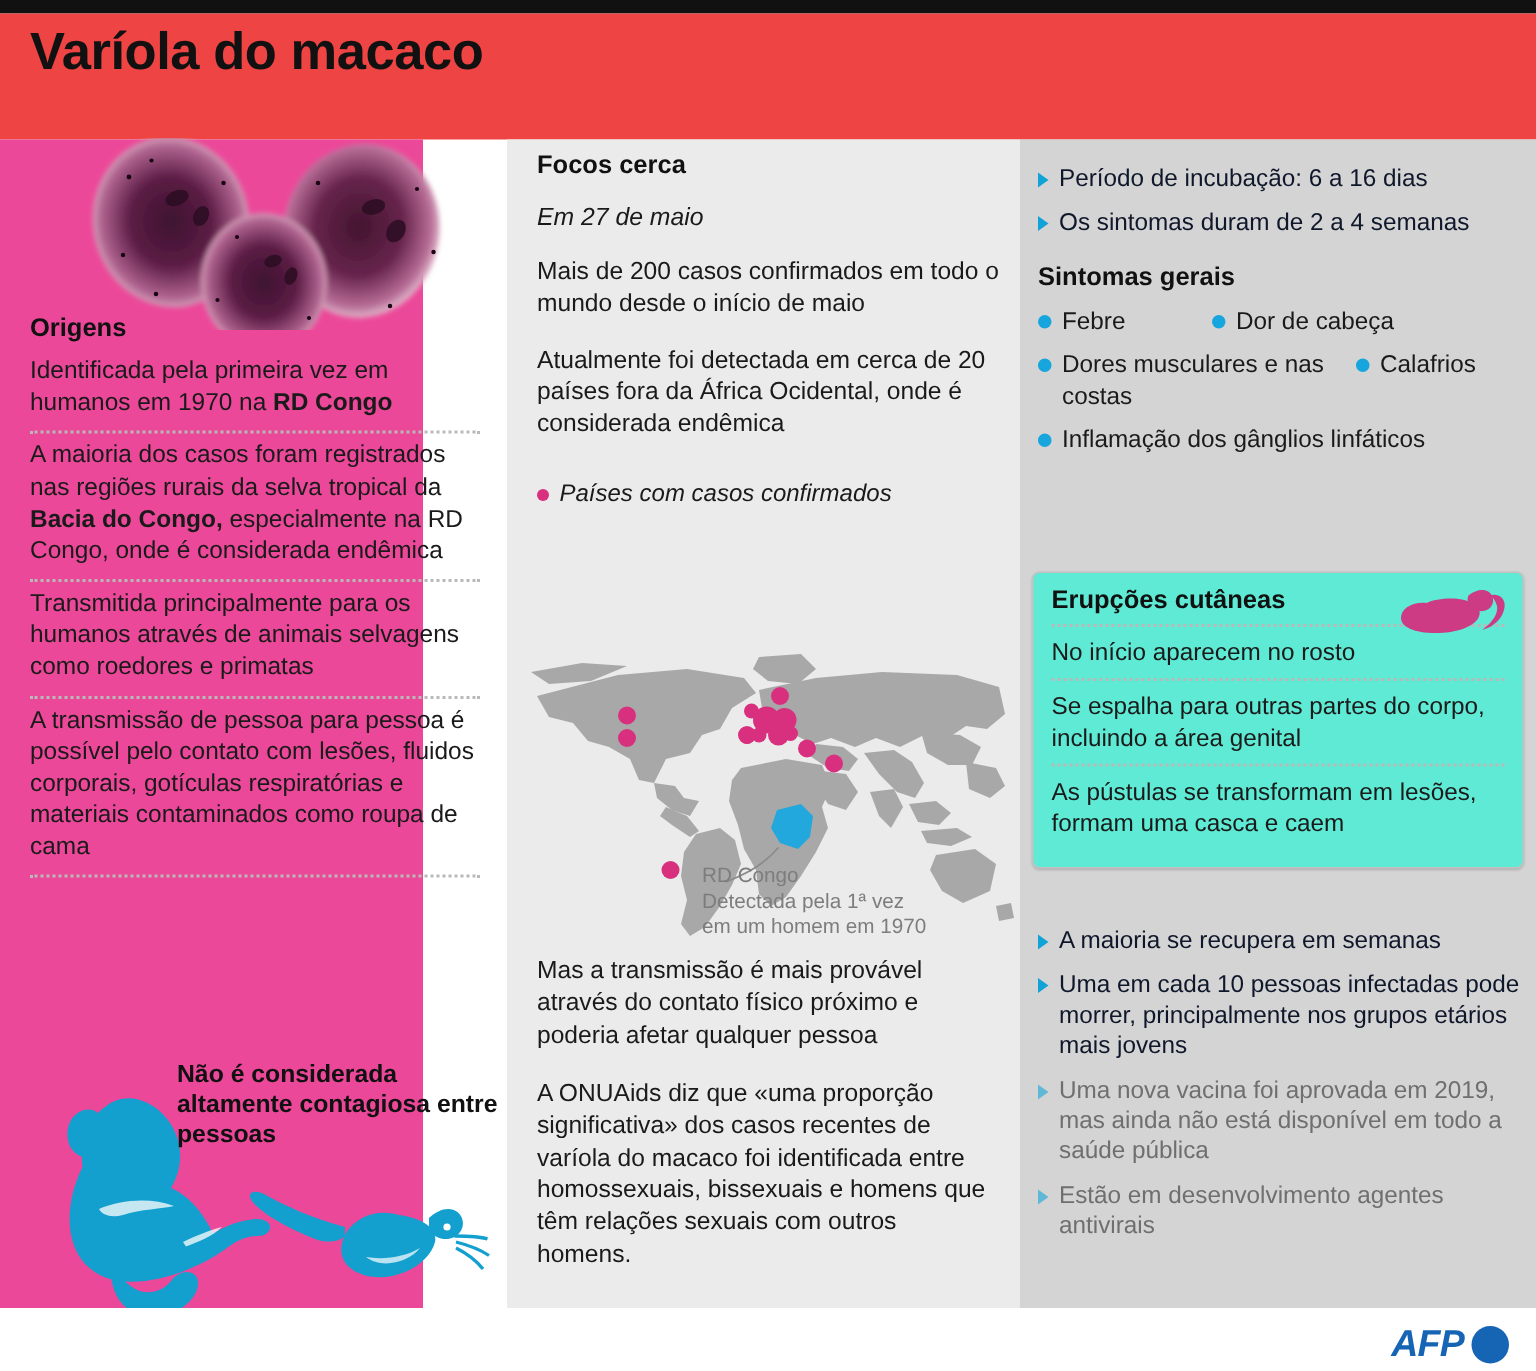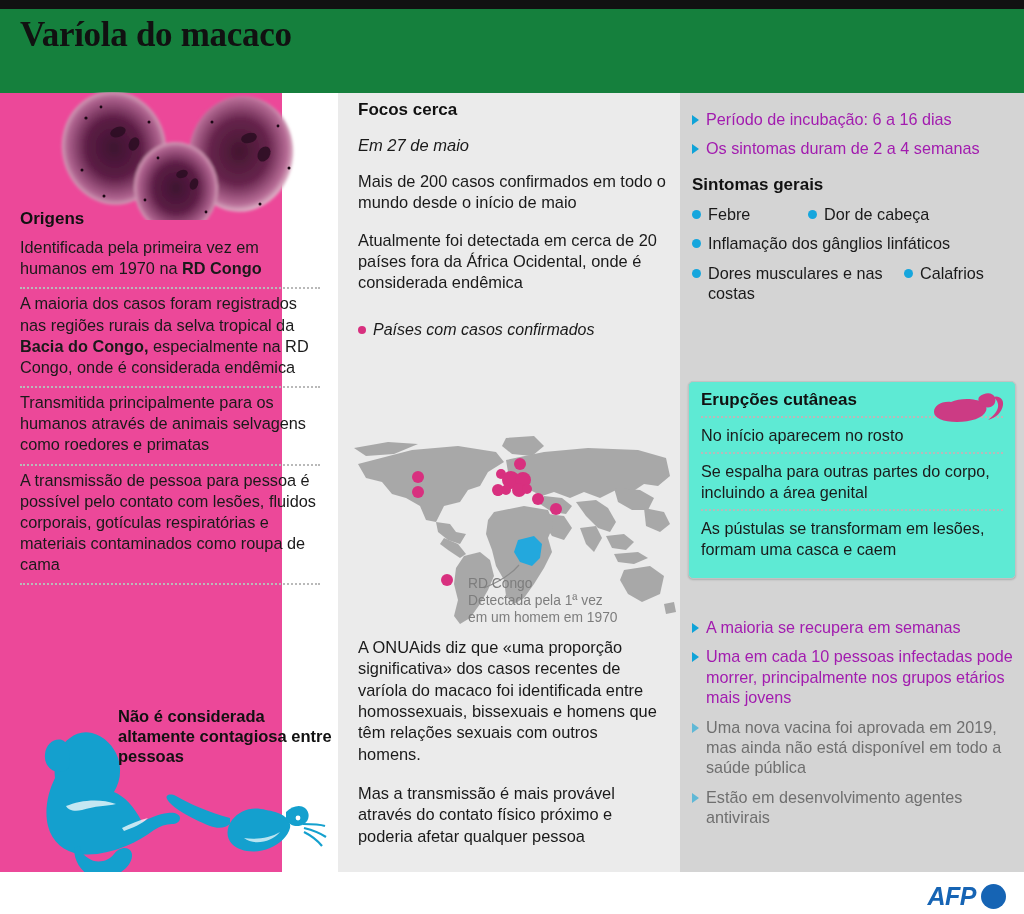--- a/index.html
+++ b/index.html
@@ -10,21 +10,21 @@
     font-family:"Liberation Sans", sans-serif;
     color:#1a1a1a;
     overflow:hidden;
   }
   #page{position:relative;width:1024px;height:914px;background:#fff;overflow:hidden;}
 
   
   .topbar{position:absolute;left:0;top:0;width:1024px;height:9px;background:#111111;}
 
   
-  .header{position:absolute;left:0;top:9px;width:1024px;height:84px;background:#15803d;font-family:Liberation Serif, serif;}
+  .header{position:absolute;left:0;top:9px;width:1024px;height:84px;background:#ef4444;}
   .title{
     position:absolute;left:20px;top:8px;
     font-size:35px;font-weight:bold;letter-spacing:-0.3px;
     color:#111;line-height:1.05;
   }
   .subtitle{
     position:absolute;left:20px;top:53px;
     font-size:16.5px;color:#1a1a1a;line-height:1.15;white-space:nowrap;
   }
   .subtitle b{font-weight:bold;}
@@ -79,21 +79,21 @@
   .right-inner{position:absolute;left:692px;top:100px;width:322px;}
   .r-head{font-size:17px;font-weight:bold;color:#111;margin:0;}
   .r-item{display:flex;align-items:flex-start;gap:7px;margin:9px 0 0 0;}
   .tri{
     width:0;height:0;flex:0 0 auto;margin-top:6px;
     border-left:7px solid #0fa3d8;
     border-top:5px solid transparent;
     border-bottom:5px solid transparent;
   }
   .tri.dim{border-left-color:#5fb8d6;}
-  .r-text{font-size:16.2px;line-height:1.26;color:#a21caf;}
+  .r-text{font-size:16.2px;line-height:1.26;color:#0f172a;}
   .r-text.dim{color:#6f6f6f;}
 
   .sym-head{font-size:17px;font-weight:bold;color:#111;margin:16px 0 0 0;}
   .sym-row{display:flex;margin:9px 0 0 0;}
   .sym{display:flex;align-items:flex-start;gap:7px;}
   .cdot{
     width:9px;height:9px;border-radius:50%;background:#16a6dd;
     flex:0 0 auto;margin-top:6px;
   }
   .sym-text{font-size:16.2px;line-height:1.26;color:#1a1a1a;}
@@ -316,22 +316,22 @@
       <text class="map-caption" x="0" y="0" opacity="0"></text>
     </svg>
     <div class="map-caption">
       <div>RD Congo</div>
       <div>Detectada pela 1ª vez</div>
       <div>em um homem em 1970</div>
     </div>
   </div>
 
   <div class="mid-foot">
+    <p class="mid-p">Mas a transmissão é mais provável através do contato físico próximo e poderia afetar qualquer pessoa</p>
     <p class="mid-p">A ONUAids diz que «uma proporção significativa» dos casos recentes de varíola do macaco foi identificada entre homossexuais, bissexuais e homens que têm relações sexuais com outros homens.</p>
-    <p class="mid-p">Mas a transmissão é mais provável através do contato físico próximo e poderia afetar qualquer pessoa</p>
   </div>
 
   <div class="col col-right"></div>
 
   <div class="right-inner">
 
     <div class="r-item">
       <span class="tri"></span>
       <span class="r-text">Período de incubação: 6 a 16 dias</span>
     </div>
@@ -347,34 +347,34 @@
         <span class="cdot"></span>
         <span class="sym-text">Febre</span>
       </div>
       <div class="sym">
         <span class="cdot"></span>
         <span class="sym-text">Dor de cabeça</span>
       </div>
     </div>
 
     <div class="sym-row">
-      <div class="sym">
-        <span class="cdot"></span>
-        <span class="sym-text">Inflamação dos gânglios linfáticos</span>
-      </div>
-    </div>
-
-    <div class="sym-row">
       <div class="sym" style="width:212px">
         <span class="cdot"></span>
         <span class="sym-text">Dores musculares e nas costas</span>
       </div>
       <div class="sym">
         <span class="cdot"></span>
         <span class="sym-text">Calafrios</span>
+      </div>
+    </div>
+
+    <div class="sym-row">
+      <div class="sym">
+        <span class="cdot"></span>
+        <span class="sym-text">Inflamação dos gânglios linfáticos</span>
       </div>
     </div>
   </div>
 
   <div class="rash">
     <svg class="mouse" viewBox="0 0 74 36">
       <g fill="#cc3b84">
         <path d="M20 14 C10 13 3 18 3 24 C3 30 12 34 26 34 C40 34 52 30 55 23
                  C58 16 48 11 36 11 C30 11 24 12 20 14 Z"></path>
         <path d="M48 9 C54 4 62 4 64 10 C66 16 60 21 54 19 C49 17 46 13 48 9 Z"></path>

